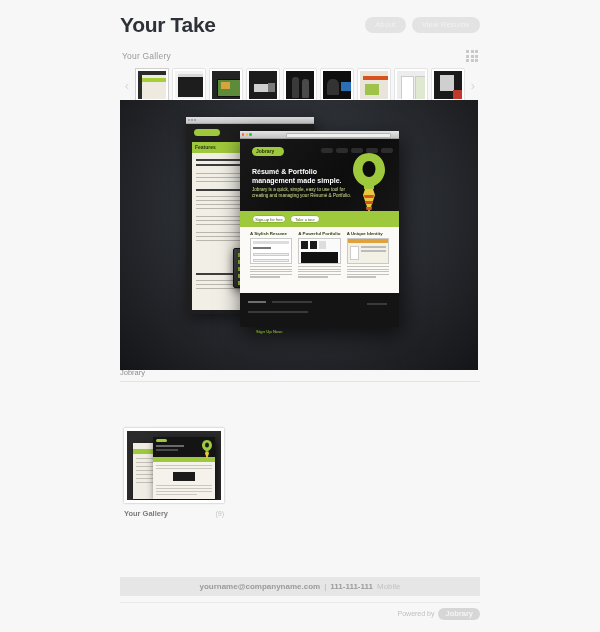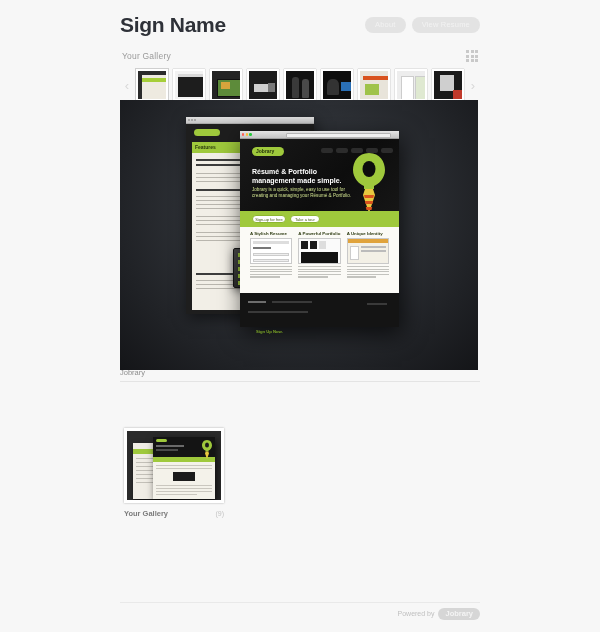--- a/index.html
+++ b/index.html
@@ -360,21 +360,21 @@
     border-radius: 7px; font-size: 7.5px; font-weight: bold;
     padding: 2px 7px; line-height: 1;
   }
 </style>
 </head>
 <body>
 
 <div class="page">
 
   <div class="header">
-    <div class="site-title">Sign Name</div>
+    <div class="site-title">Your Take</div>
     <div class="header-nav">
       <button class="nav-btn">About</button>
       <button class="nav-btn">View Resume</button>
     </div>
   </div>
 
   <div class="gallery-bar">
     <div class="gallery-bar-top">
       <div class="gallery-label">Your Gallery</div>
       <div class="grid-icon">
@@ -616,20 +616,26 @@
         <ellipse cx="6" cy="6" rx="2" ry="2.6" fill="#1b1b1b"></ellipse>
         <path d="M4.7 12.6 L7.3 12.6 L8 14.5 L6 20 L4 14.5 Z" fill="#e8c93f"></path>
       </svg>
     </div>
     <div class="card-meta">
       <span class="card-title">Your Gallery</span>
       <span class="card-count">(9)</span>
     </div>
   </div>
 
+  <div class="contact-bar">
+    <span class="email">yourname@companyname.com</span>
+    <span class="sep">|</span>
+    <span class="phone">111-111-111</span>
+    <span class="ptype">Mobile</span>
+  </div>
 
   <div class="footer-rule"></div>
 
   <div class="powered">
     <span class="txt">Powered by</span>
     <span class="badge">Jobrary</span>
   </div>
 
 </div>
 

